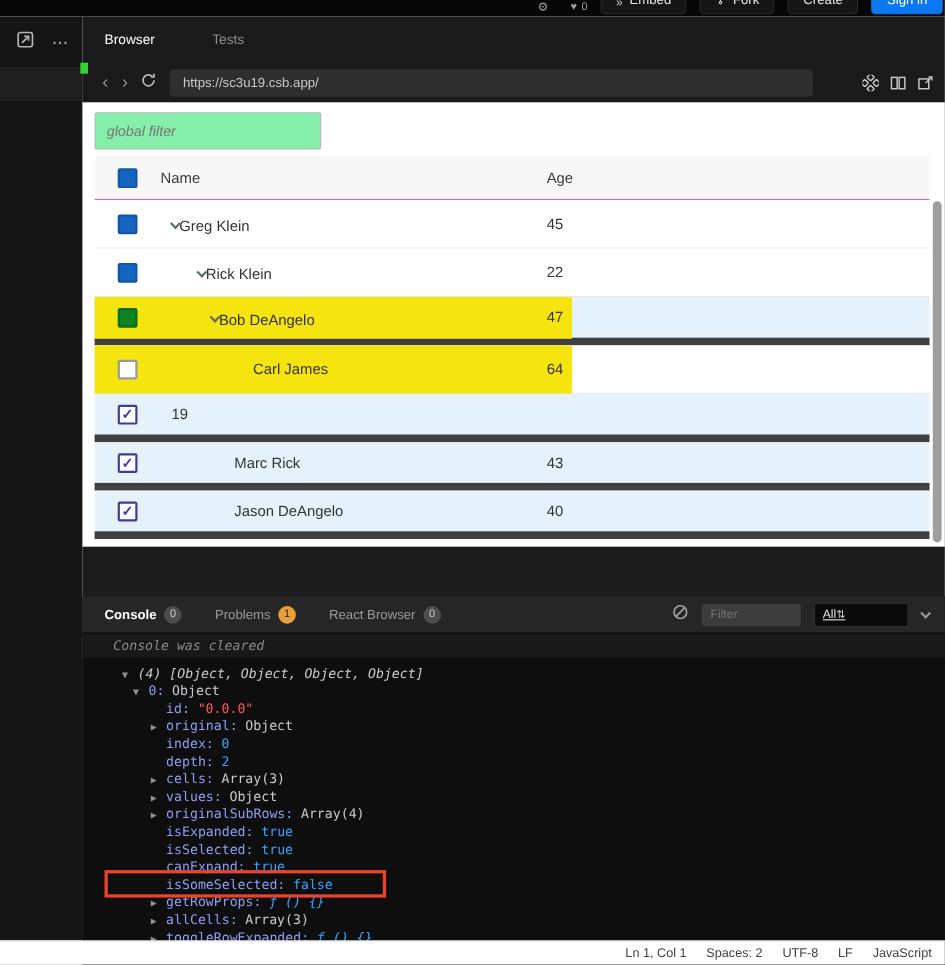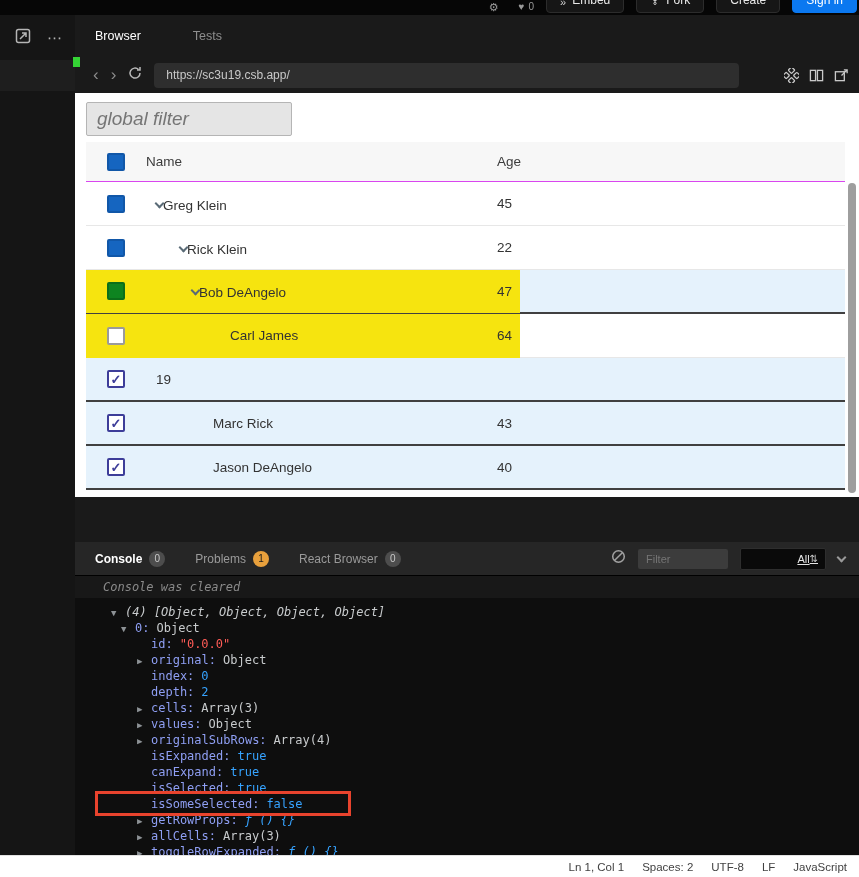--- a/index.html
+++ b/index.html
@@ -50,27 +50,27 @@
     font-family:"Liberation Sans", sans-serif;
   }
   .url-icons { margin-left:auto; display:flex; gap:10px; align-items:center; }
   .url-icons svg { display:block; }
 
   
   .viewport { position:relative; height:404px; background:#ffffff; overflow:hidden; }
   .gfilter {
     display:block; margin:9px 0 0 11px; width:206px; height:34px;
     border:1px solid #b5b5b5; border-radius:2px;
-    font-family:"Liberation Sans", sans-serif; font-style:italic; font-size:19px;
-    color:#6f6f6f; padding:0 10px; outline:none; background:#e5e5e5;
+    font-family:"Liberation Sans", sans-serif; font-style:italic; font-size:13px;
+    color:#6f6f6f; padding:0 10px; outline:none; background:#86efac;
   }
   .table { margin:6px 0 0 11px; width:759px; font-size:13.5px; color:#333; }
   .trow { position:relative; display:flex; align-items:center; height:44px; background:#fff; border-bottom:1px solid #e7e7e7; }
   .trow.thead { height:40px; background:#f7f7f7; border-bottom:1px solid #d946ef; color:#3c3c3c; }
-  .trow.row-blue { background:#e5f2fc; border-bottom:2px solid #404040; }
+  .trow.row-blue { background:#e5f2fc; border-bottom:7px solid #404040; }
   .trow.hl::before { content:""; position:absolute; left:0; top:0; bottom:-1px; width:434px; background:#f6e40f; z-index:0; }
   .tc { position:relative; z-index:1; }
   .cbcol { width:60px; display:flex; justify-content:center; }
   .namecol { width:341px; }
   .agecol { flex:1; padding-left:10px; }
   .ncell { display:inline-flex; align-items:center; }
   .cb { width:18px; height:18px; border-radius:2px; display:inline-flex; align-items:center; justify-content:center; }
   .cb-solid { background:#1565c0; border:2px solid #1157a8; }
   .cb-green { background:#0e8420; border:2px solid #0b6e1a; }
   .cb-empty { background:#ffffff; border:2px solid #9a9a9a; }
@@ -93,21 +93,21 @@
   }
   .badge.orange { background:#e8a03c; color:#1a1a1a; }
   .ctab-right { margin-left:auto; display:flex; align-items:center; gap:12px; }
   .cfilter {
     width:90px; height:20px; background:#3c3c3c; border:none; border-radius:2px;
     color:#bbbbbb; font-size:11px; padding:0 8px; outline:none;
     font-family:"Liberation Sans", sans-serif;
   }
   .call {
     width:86px; height:22px; background:#0a0a0a; border:1px solid #2e2e2e; border-radius:2px;
-    display:flex; align-items:center; justify-content:flex-end;
+    display:flex; align-items:center; justify-content:flex-start;
     color:#e5e5e5; font-size:11px; padding:0 7px;text-decoration:underline;
   }
   .updn { color:#cccccc; font-size:10px; }
   .cchev { width:7px; height:7px; border-right:2px solid #9a9a9a; border-bottom:2px solid #9a9a9a; transform:rotate(45deg); margin-top:-3px; }
 
   .cleared {
     height:22px; display:flex; align-items:center; padding-left:28px;
     background:#181818; font-family:"DejaVu Sans Mono", monospace;
     font-style:italic; font-size:12px; color:#8a8a8a;
   }
@@ -368,22 +368,22 @@
       <div class="cline"><span class="cexp">▼</span><span class="ckey"></span><span class="v-preview">(4) [Object, Object, Object, Object]</span></div>
       <div class="cline L1"><span class="cexp">▼</span><span class="ckey">0:</span><span class="v-plain">Object</span></div>
       <div class="cline L2"><span class="cexp"></span><span class="ckey">id:</span><span class="v-str">"0.0.0"</span></div>
       <div class="cline L2"><span class="cexp">▶</span><span class="ckey">original:</span><span class="v-plain">Object</span></div>
       <div class="cline L2"><span class="cexp"></span><span class="ckey">index:</span><span class="v-num">0</span></div>
       <div class="cline L2"><span class="cexp"></span><span class="ckey">depth:</span><span class="v-num">2</span></div>
       <div class="cline L2"><span class="cexp">▶</span><span class="ckey">cells:</span><span class="v-plain">Array(3)</span></div>
       <div class="cline L2"><span class="cexp">▶</span><span class="ckey">values:</span><span class="v-plain">Object</span></div>
       <div class="cline L2"><span class="cexp">▶</span><span class="ckey">originalSubRows:</span><span class="v-plain">Array(4)</span></div>
       <div class="cline L2"><span class="cexp"></span><span class="ckey">isExpanded:</span><span class="v-bool">true</span></div>
+      <div class="cline L2"><span class="cexp"></span><span class="ckey">isSelected:</span><span class="v-bool">true</span></div>
       <div class="cline L2"><span class="cexp"></span><span class="ckey">canExpand:</span><span class="v-bool">true</span></div>
-      <div class="cline L2"><span class="cexp"></span><span class="ckey">isSelected:</span><span class="v-bool">true</span></div>
       <div class="cline L2"><span class="cexp"></span><span class="ckey">isSomeSelected:</span><span class="v-bool">false</span><span class="annotation-box"></span></div>
       <div class="cline L2"><span class="cexp">▶</span><span class="ckey">getRowProps:</span><span class="v-fn">ƒ () {}</span></div>
       <div class="cline L2"><span class="cexp">▶</span><span class="ckey">allCells:</span><span class="v-plain">Array(3)</span></div>
       <div class="cline L2"><span class="cexp">▶</span><span class="ckey">toggleRowExpanded:</span><span class="v-fn">ƒ () {}</span></div>
     </div>
 
     <div class="prompt-row">
       <span>›</span>
     </div>
   </div>

